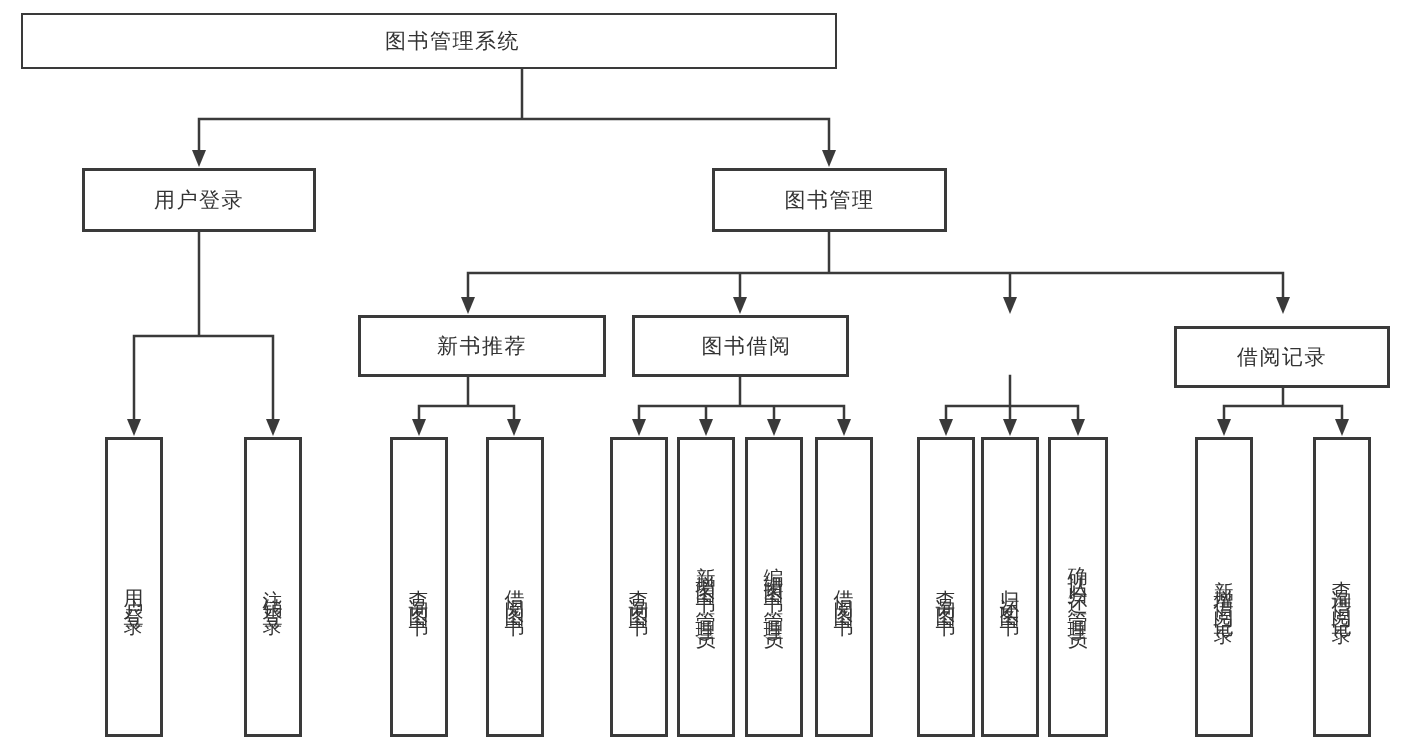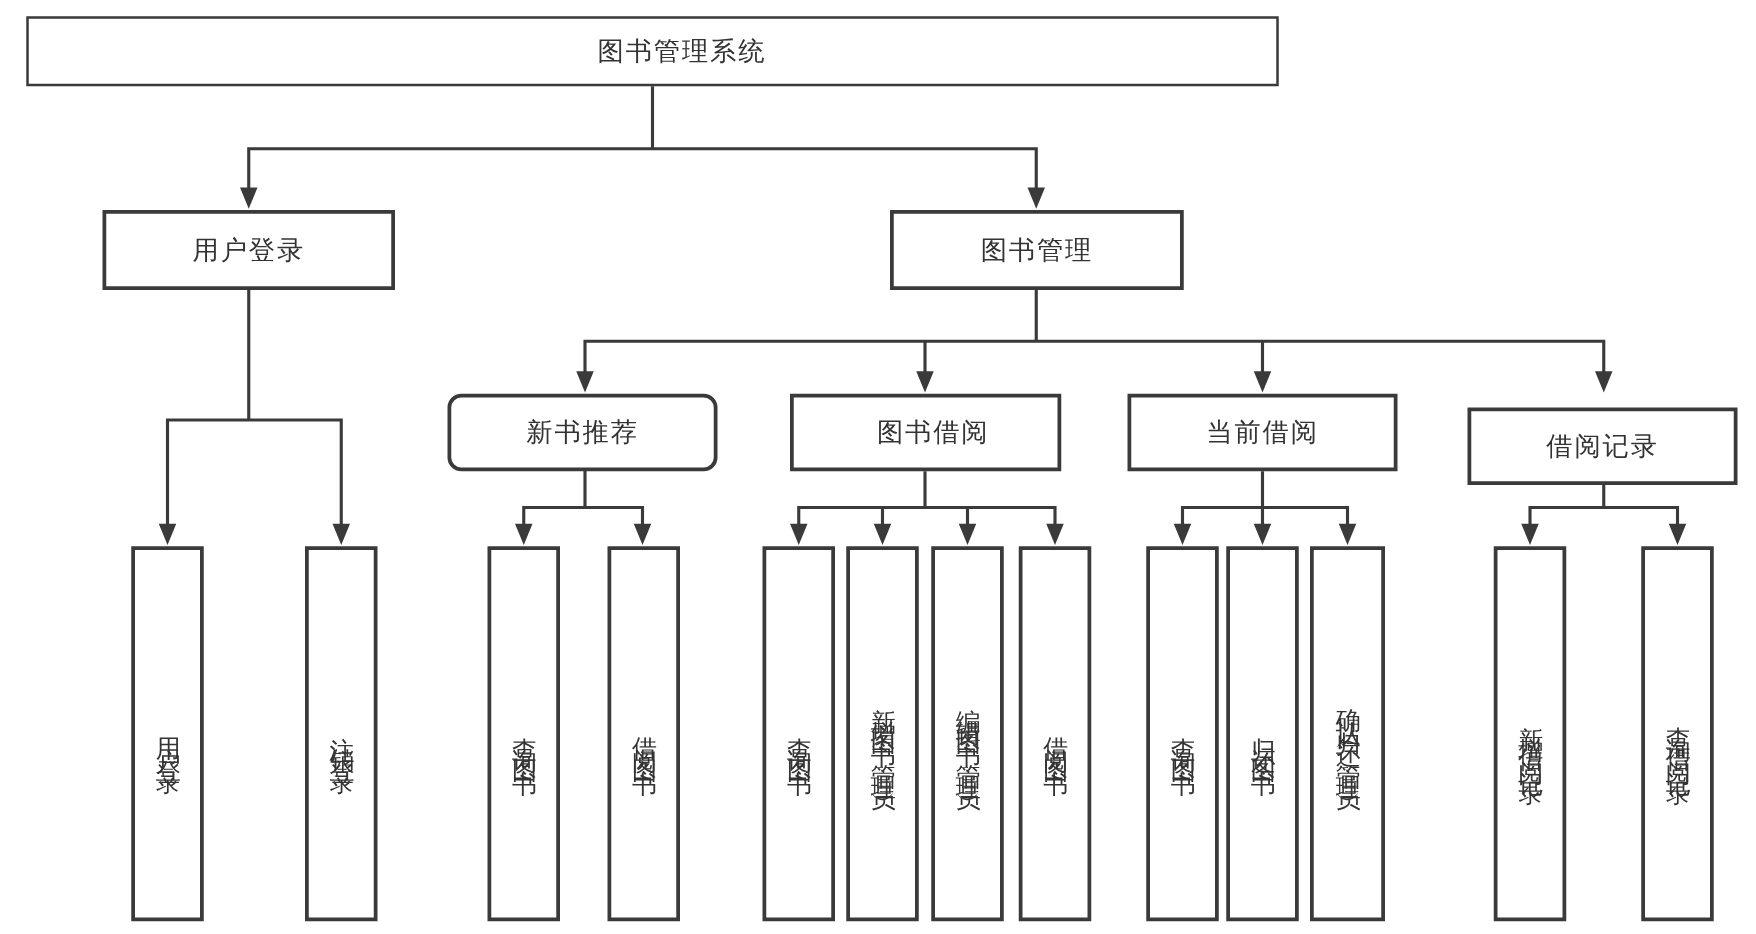--- a/index.html
+++ b/index.html
@@ -64,39 +64,36 @@
     <polygon class="arrowhead" points="699,419 713,419 706,436"></polygon>
     <polygon class="arrowhead" points="767,419 781,419 774,436"></polygon>
     <polygon class="arrowhead" points="837,419 851,419 844,436"></polygon>
     <polygon class="arrowhead" points="939,419 953,419 946,436"></polygon>
     <polygon class="arrowhead" points="1003,419 1017,419 1010,436"></polygon>
     <polygon class="arrowhead" points="1071,419 1085,419 1078,436"></polygon>
     <polygon class="arrowhead" points="1217,419 1231,419 1224,436"></polygon>
     <polygon class="arrowhead" points="1335,419 1349,419 1342,436"></polygon>
   </svg>
 
-  <div class="node nodeh root" style="left:21px;top:13px;width:1002px;height:56px;padding-left:47px;">
+  <div class="node nodeh root" style="left:21px;top:13px;width:816px;height:56px;padding-left:47px;">
     <span class="lbl">图书管理系统</span>
   </div>
 
   <div class="node nodeh" style="left:82px;top:168px;width:234px;height:64px;">
     <span class="lbl">用户登录</span>
   </div>
   <div class="node nodeh" style="left:712px;top:168px;width:235px;height:64px;">
     <span class="lbl">图书管理</span>
   </div>
 
-  <div class="node nodeh" style="left:358px;top:315px;width:216px;height:62px;border-radius:11px;">
+  <div class="node nodeh" style="left:358px;top:315px;width:248px;height:62px;">
     <span class="lbl">新书推荐</span>
   </div>
   <div class="node nodeh" style="left:632px;top:315px;width:217px;height:62px;padding-left:12px;">
     <span class="lbl">图书借阅</span>
-  </div>
-  <div class="node nodeh" style="left:902px;top:315px;width:216px;height:62px;">
-    <span class="lbl">当前借阅</span>
   </div>
   <div class="node nodeh" style="left:1174px;top:326px;width:216px;height:62px;">
     <span class="lbl">借阅记录</span>
   </div>
 
   <div class="node nodev" style="left:105px;top:437px;width:58px;height:300px;">
     <span class="lbl">用户登录</span>
   </div>
   <div class="node nodev" style="left:244px;top:437px;width:58px;height:300px;">
     <span class="lbl">注销登录</span>

